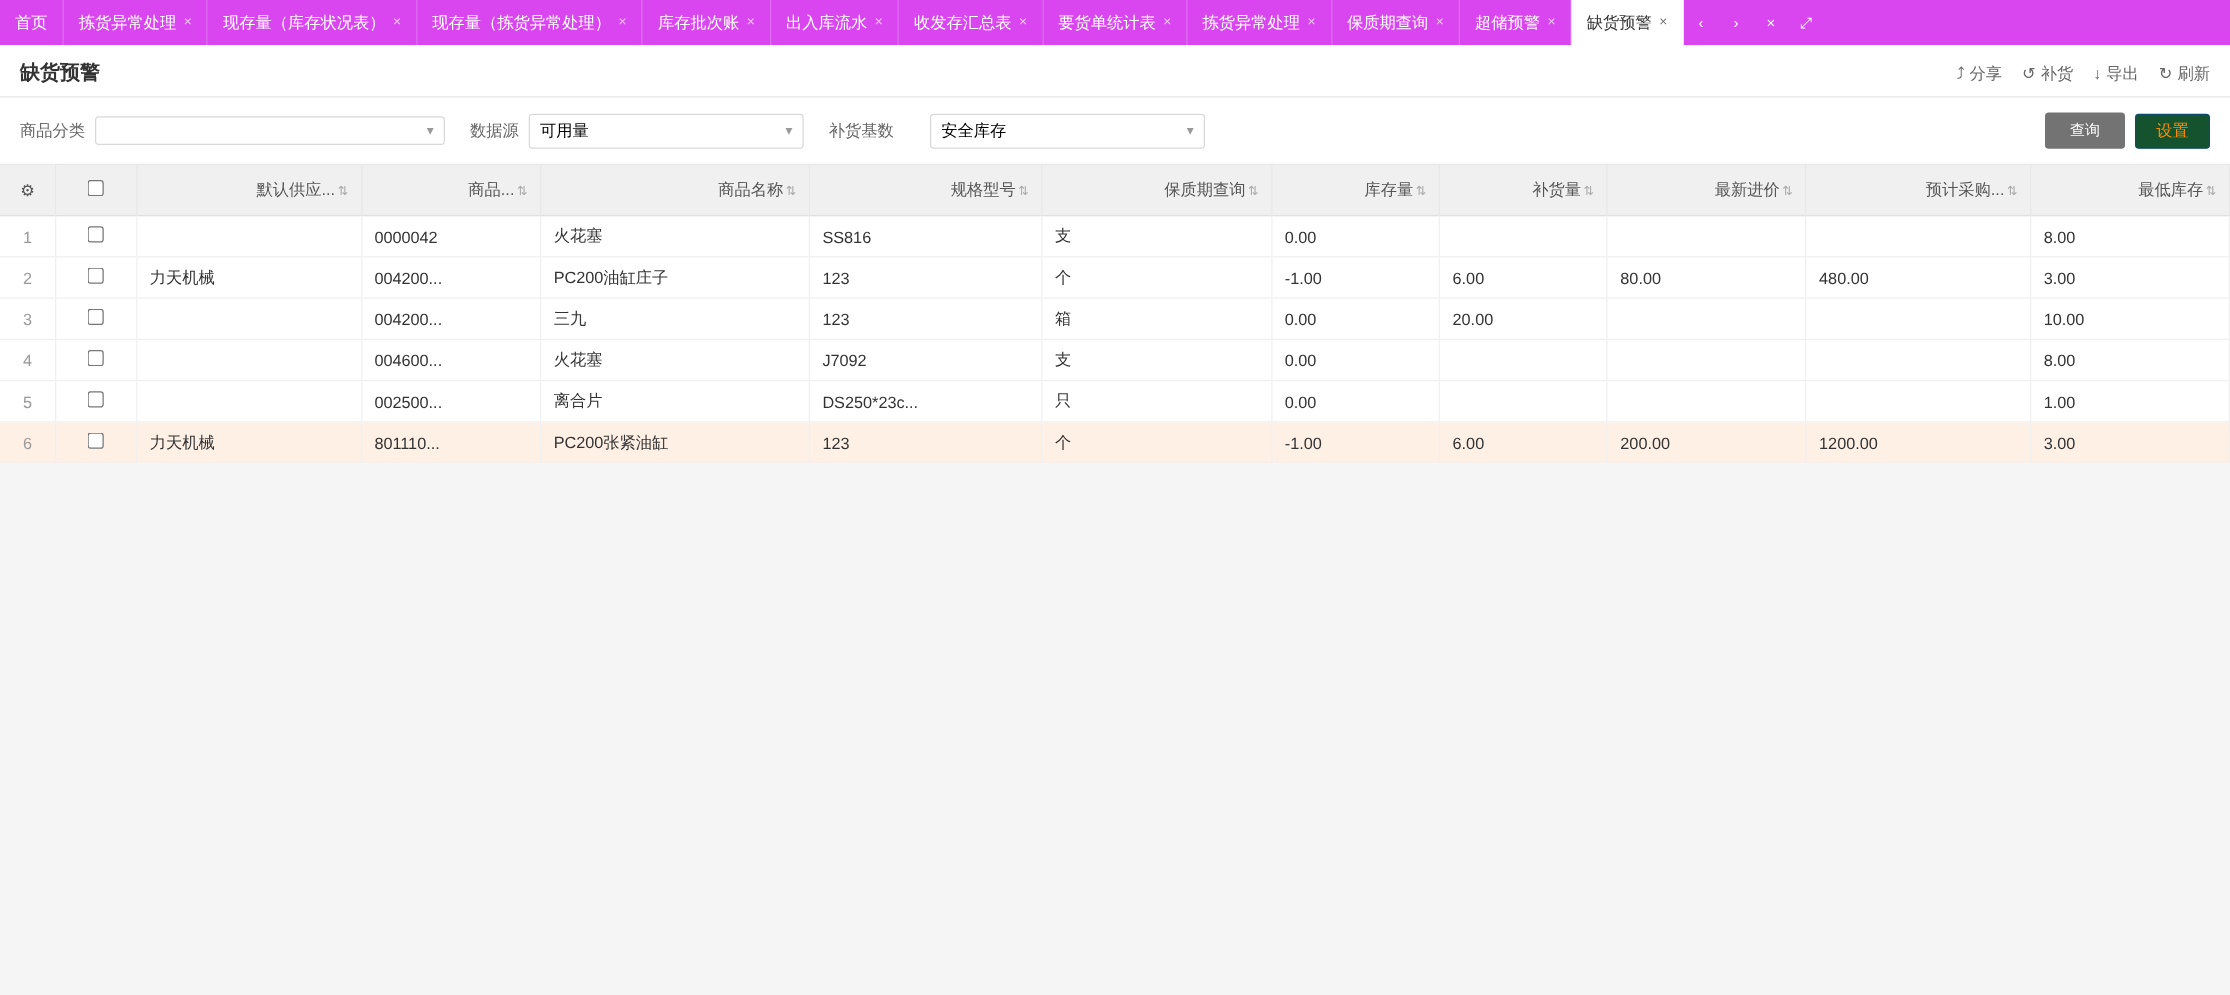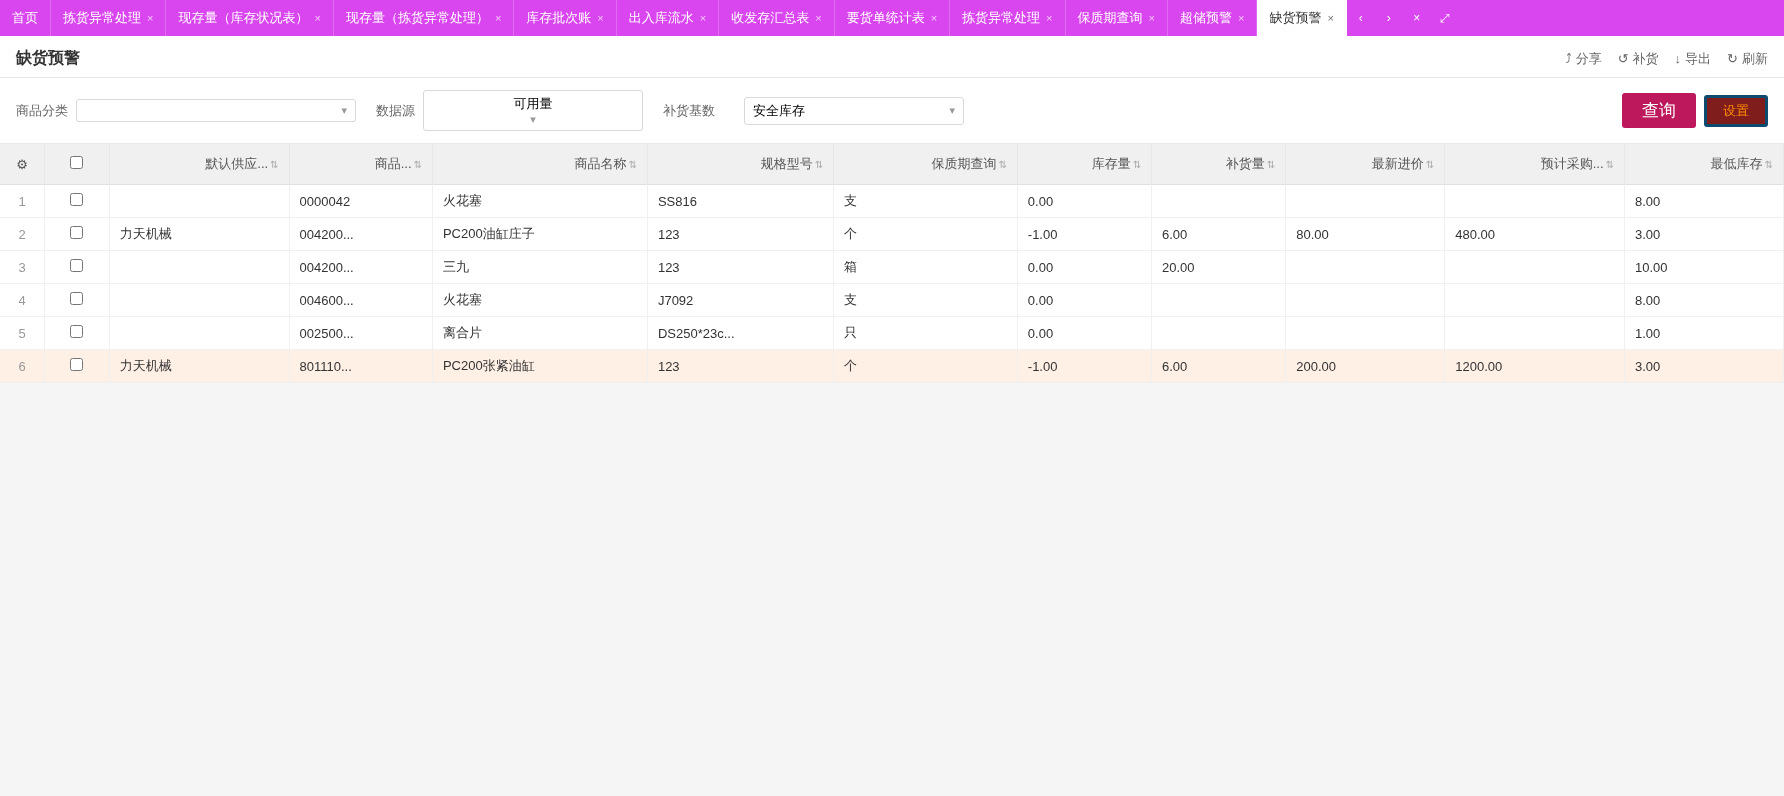--- a/index.html
+++ b/index.html
@@ -112,32 +112,32 @@
       color: #999;
       font-size: 11px;
     }
     .filter-right {
       margin-left: auto;
       display: flex;
       align-items: center;
       gap: 8px;
     }
     .btn-query {
-      background: #be185d;
+      background: #737373;
       color: #fff;
       border: none;
       border-radius: 3px;
       padding: 6px 20px;
       cursor: pointer;
-      font-size: 17px;
+      font-size: 12px;
     }
     .btn-settings {
-      background: #7f1d1d;
+      background: #14532d;
       color: #ff8c00;
-      border: 3px solid #0c4a6e;
+      border: 1px solid #0c4a6e;
       border-radius: 3px;
       padding: 4px 16px;
       cursor: pointer;
       font-size: 13px;
     }
 
     
     .table-wrap {
       padding: 0;
       overflow-x: auto;
@@ -281,21 +281,21 @@
     <div class="filter-group">
       <span class="filter-label">商品分类</span>
       <div class="filter-select" style="min-width:280px;">
         <span></span>
         <span class="arrow">▾</span>
       </div>
     </div>
 
     <div class="filter-group">
       <span class="filter-label">数据源</span>
-      <div class="filter-select" style="min-width:220px;flex-direction:column;">
+      <div class="filter-select" style="min-width:220px;">
         <span>可用量</span>
         <span class="arrow">▾</span>
       </div>
     </div>
 
     <div class="filter-group">
       <span class="filter-label">补货基数</span>
       <div class="filter-select" style="min-width:220px;margin-left:21px;">
         <span>安全库存</span>
         <span class="arrow">▾</span>

